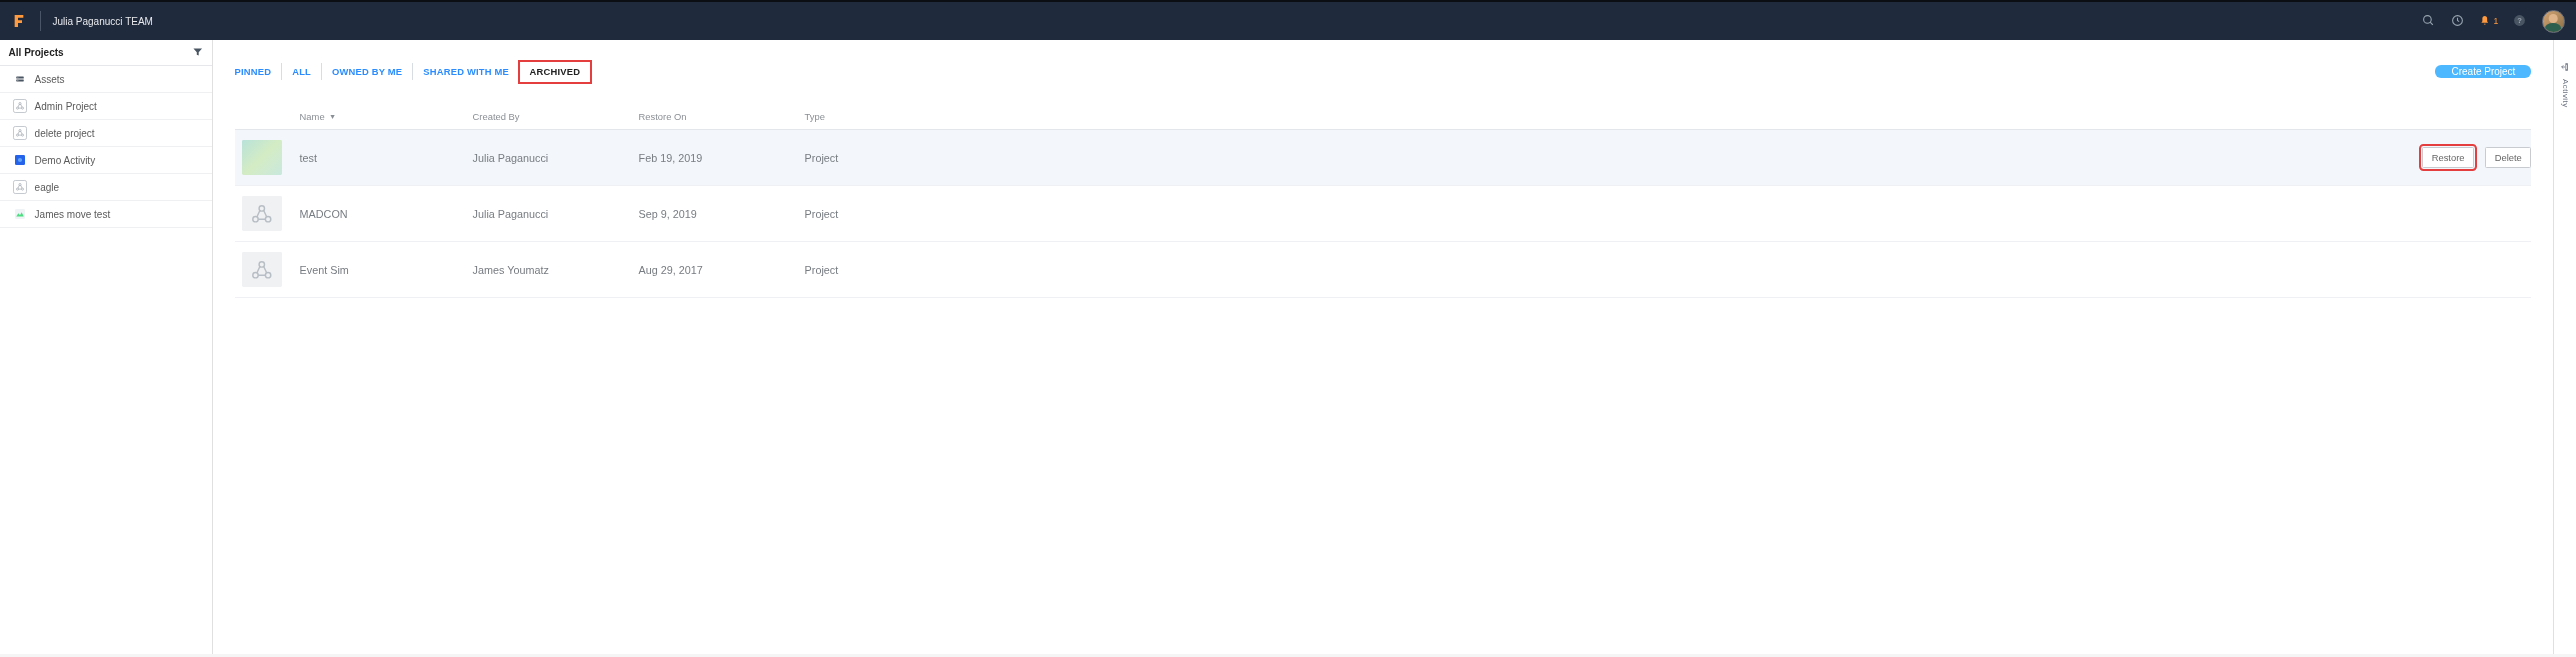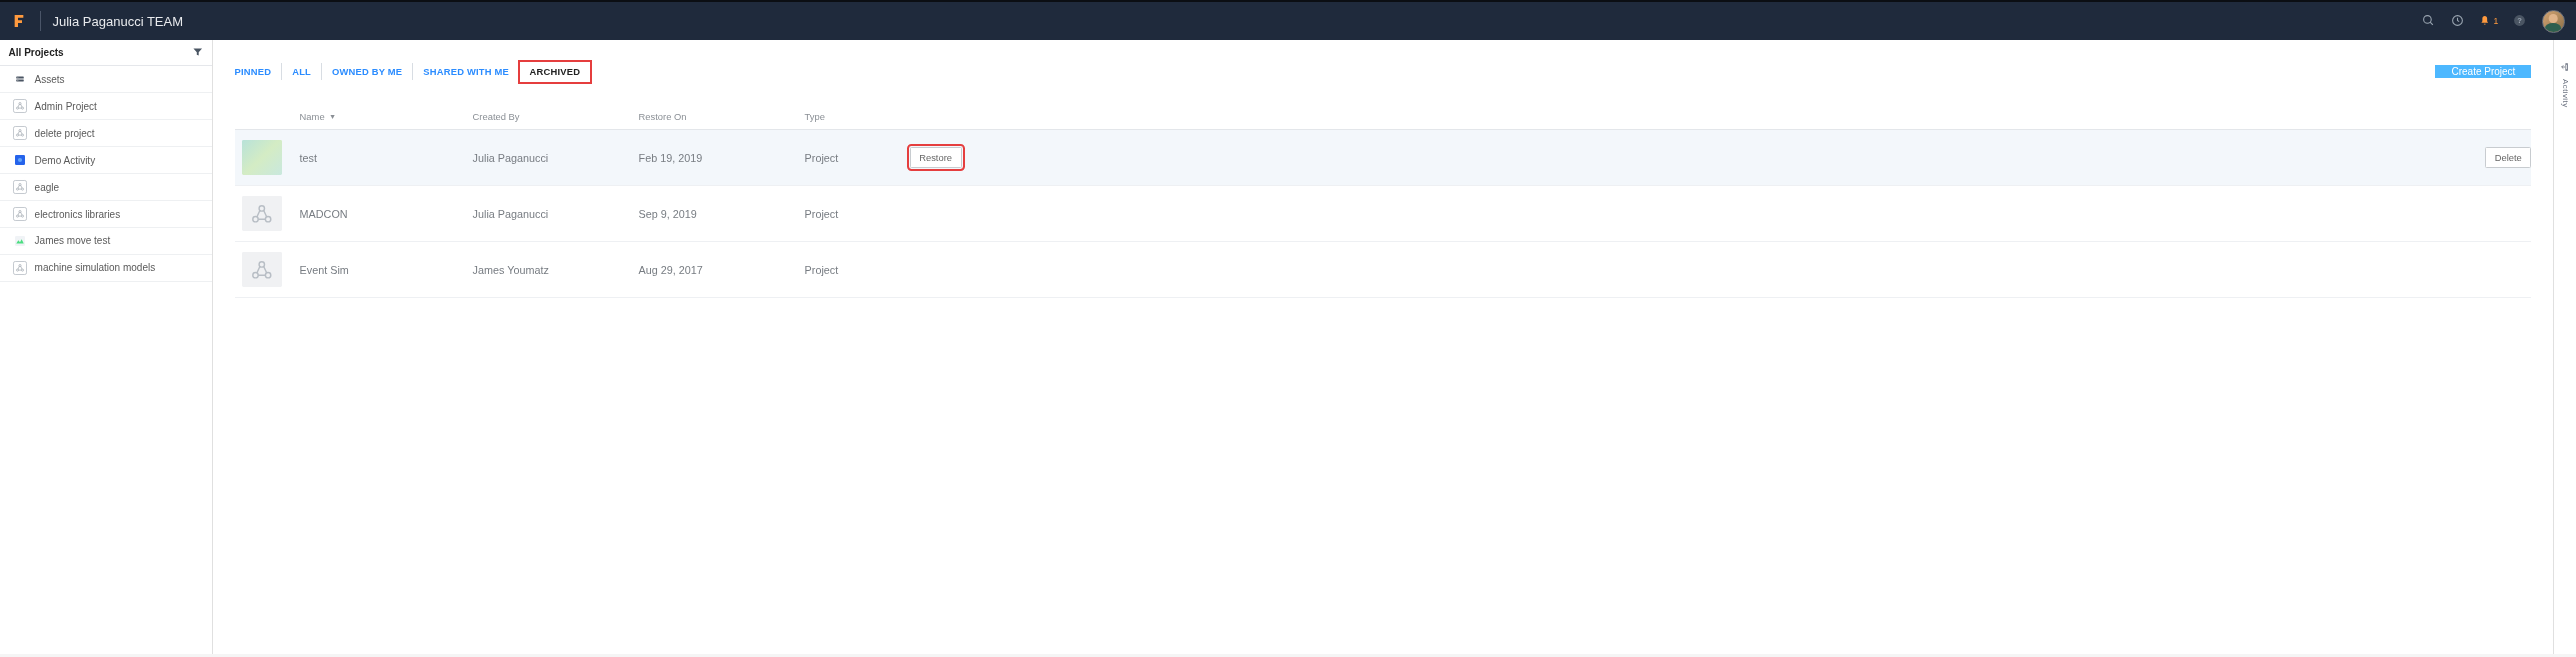--- a/index.html
+++ b/index.html
@@ -31,21 +31,21 @@
       justify-content: center;
     }
     .logo svg { width: 16px; height: 16px; }
     .header-divider {
       width: 0.7px;
       height: 20px;
       background: #4a5568;
     }
     .team-name {
       color: #e8eaed;
-      font-size: 13px;
+      font-size: 10px;
       font-weight: 300;
     }
     .header-right {
       margin-left: auto;
       display: flex;
       align-items: center;
       gap: 14.4px;
     }
     .header-icon {
       width: 14.4px;
@@ -184,41 +184,41 @@
     .tab.highlight {
       border: 2.2px solid #e53e3e;
       padding: 4.3px 10px;
       margin-left: -1.4px;
     }
     .create-btn {
       background: #4db8ff;
       color: #fff;
       border: none;
       padding: 1px 16px;
-      border-radius: 0;
+      border-radius: 6px;
       font-size: 10px;
       cursor: pointer;
     }
     
     .table-header {
       display: flex;
       align-items: center;
       padding: 5.8px 0 7.2px 0;
       border-bottom: 0.7px solid #e3e6ea;
       color: #8a8f95;
       font-size: 9.4px;
       justify-content: flex-end;
     }
     .col-thumb { width: 65px; }
     .col-name { flex: 0 0 173px; display:flex; align-items:center; gap: 4.3px;}
     .col-name .sort { font-size: 7.2px; }
     .col-created-by { flex: 0 0 166px; }
     .col-created-on { flex: 0 0 166px; }
     .col-type { flex: 0 0 105px; }
-    .col-actions { flex: 1; display:flex; justify-content:space-between; gap: 11px;}
+    .col-actions { flex: 1; display:flex; justify-content:flex-end; gap: 11px;}
     .table-row {
       display: flex;
       align-items: center;
       padding: 10px 0;
       border-bottom: 0.7px solid #eef0f3;
       color: #777c82;
       font-size: 10.8px;
     }
     .table-row.selected {
       background: #f3f7fb;
@@ -375,49 +375,27 @@
             <svg viewBox="0 0 24 24" fill="none" stroke="#9aa2ab" stroke-width="1.6">
               <circle cx="12" cy="6" r="2.5"></circle>
               <circle cx="6" cy="17" r="2.5"></circle>
               <circle cx="18" cy="17" r="2.5"></circle>
               <path d="M10.5 7.5 L7 15 M13.5 7.5 L17 15 M8.5 17 L15.5 17"></path>
             </svg>
           </div>
           <span>eagle</span>
         </div>
         <div class="sidebar-item">
-          <div class="proj-icon outline">
-            <svg viewBox="0 0 24 24" fill="none" stroke="#9aa2ab" stroke-width="1.6">
-              <circle cx="12" cy="6" r="2.5"></circle>
-              <circle cx="6" cy="17" r="2.5"></circle>
-              <circle cx="18" cy="17" r="2.5"></circle>
-              <path d="M10.5 7.5 L7 15 M13.5 7.5 L17 15 M8.5 17 L15.5 17"></path>
-            </svg>
-          </div>
-          <span>electronics libraries</span>
-        </div>
-        <div class="sidebar-item">
           <div class="proj-icon ">
             <svg viewBox="0 0 24 24">
               <rect width="24" height="24" rx="3" fill="#f0f3f6"></rect>
               <path d="M3 18 L8 10 L12 15 L16 8 L21 18 Z" fill="#4ade80"></path>
             </svg>
           </div>
           <span>James move test</span>
-        </div>
-        <div class="sidebar-item">
-          <div class="proj-icon outline">
-            <svg viewBox="0 0 24 24" fill="none" stroke="#9aa2ab" stroke-width="1.6">
-              <circle cx="12" cy="6" r="2.5"></circle>
-              <circle cx="6" cy="17" r="2.5"></circle>
-              <circle cx="18" cy="17" r="2.5"></circle>
-              <path d="M10.5 7.5 L7 15 M13.5 7.5 L17 15 M8.5 17 L15.5 17"></path>
-            </svg>
-          </div>
-          <span>machine simulation models</span>
         </div>
       </div>
   </div>
 
   <div class="main">
     <div class="toolbar">
       <div class="tabs">
         <div class="tab">PINNED</div>
         <div class="tab">ALL</div>
         <div class="tab">OWNED BY ME</div>

